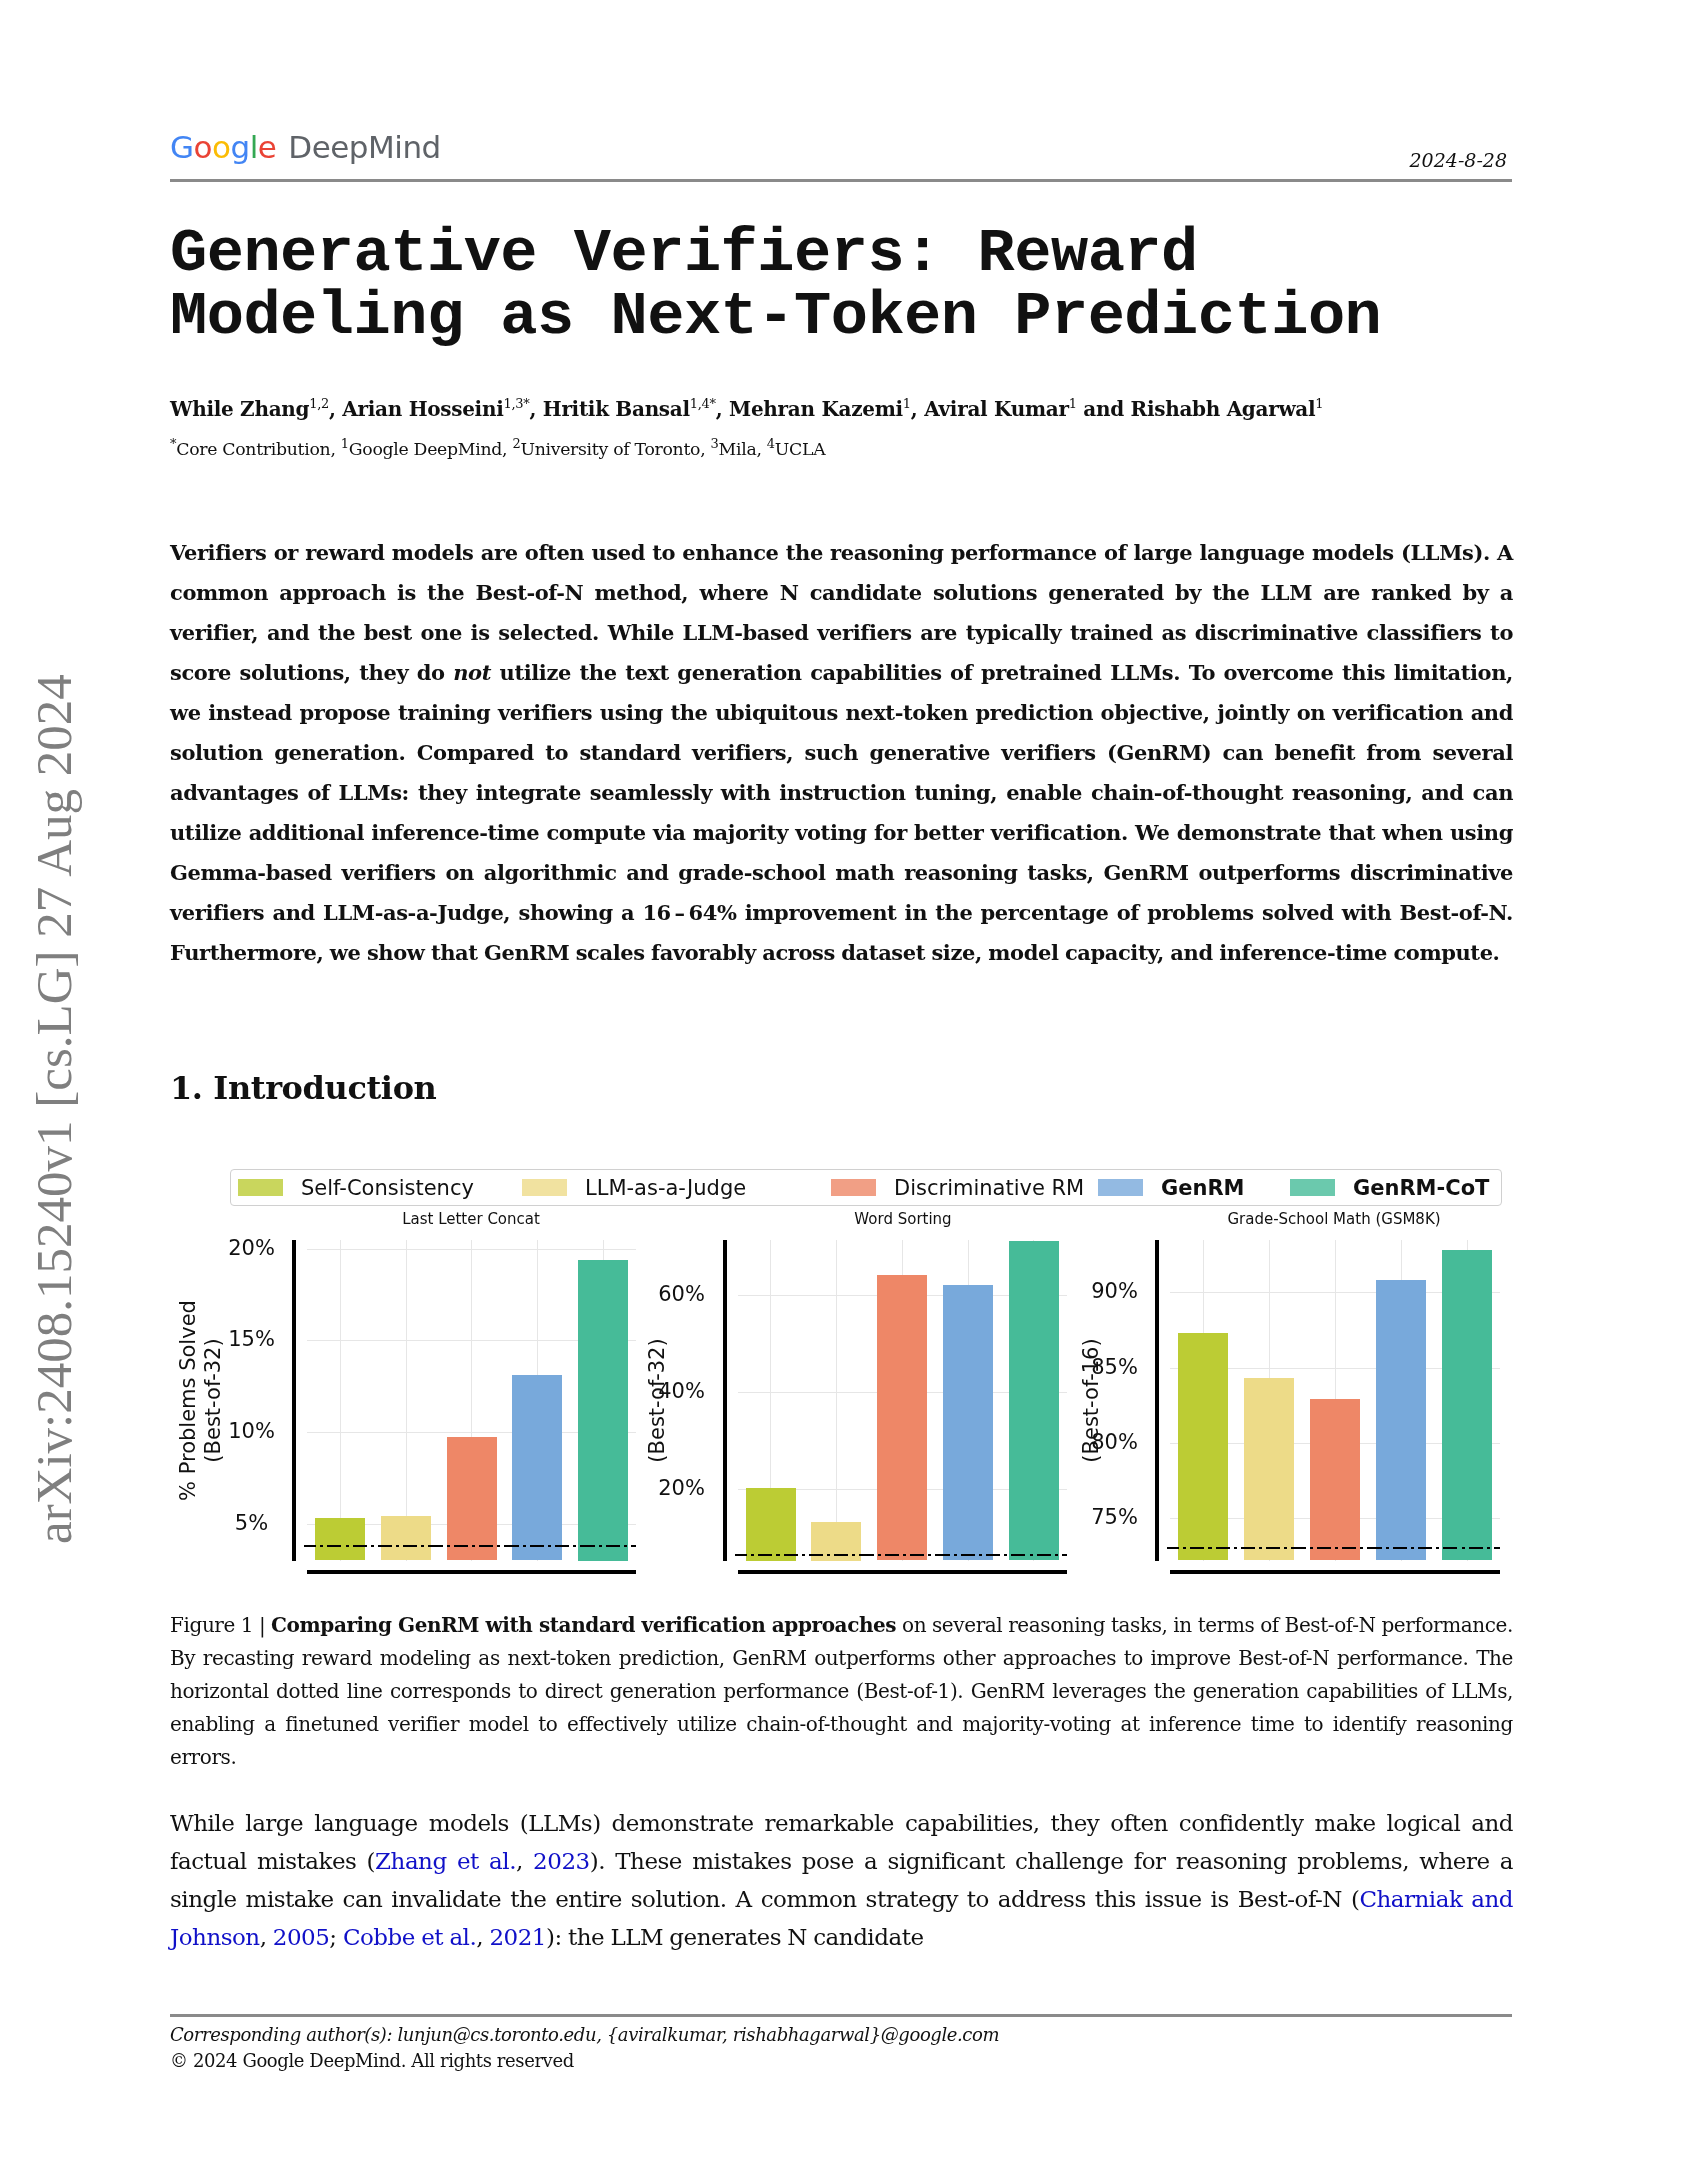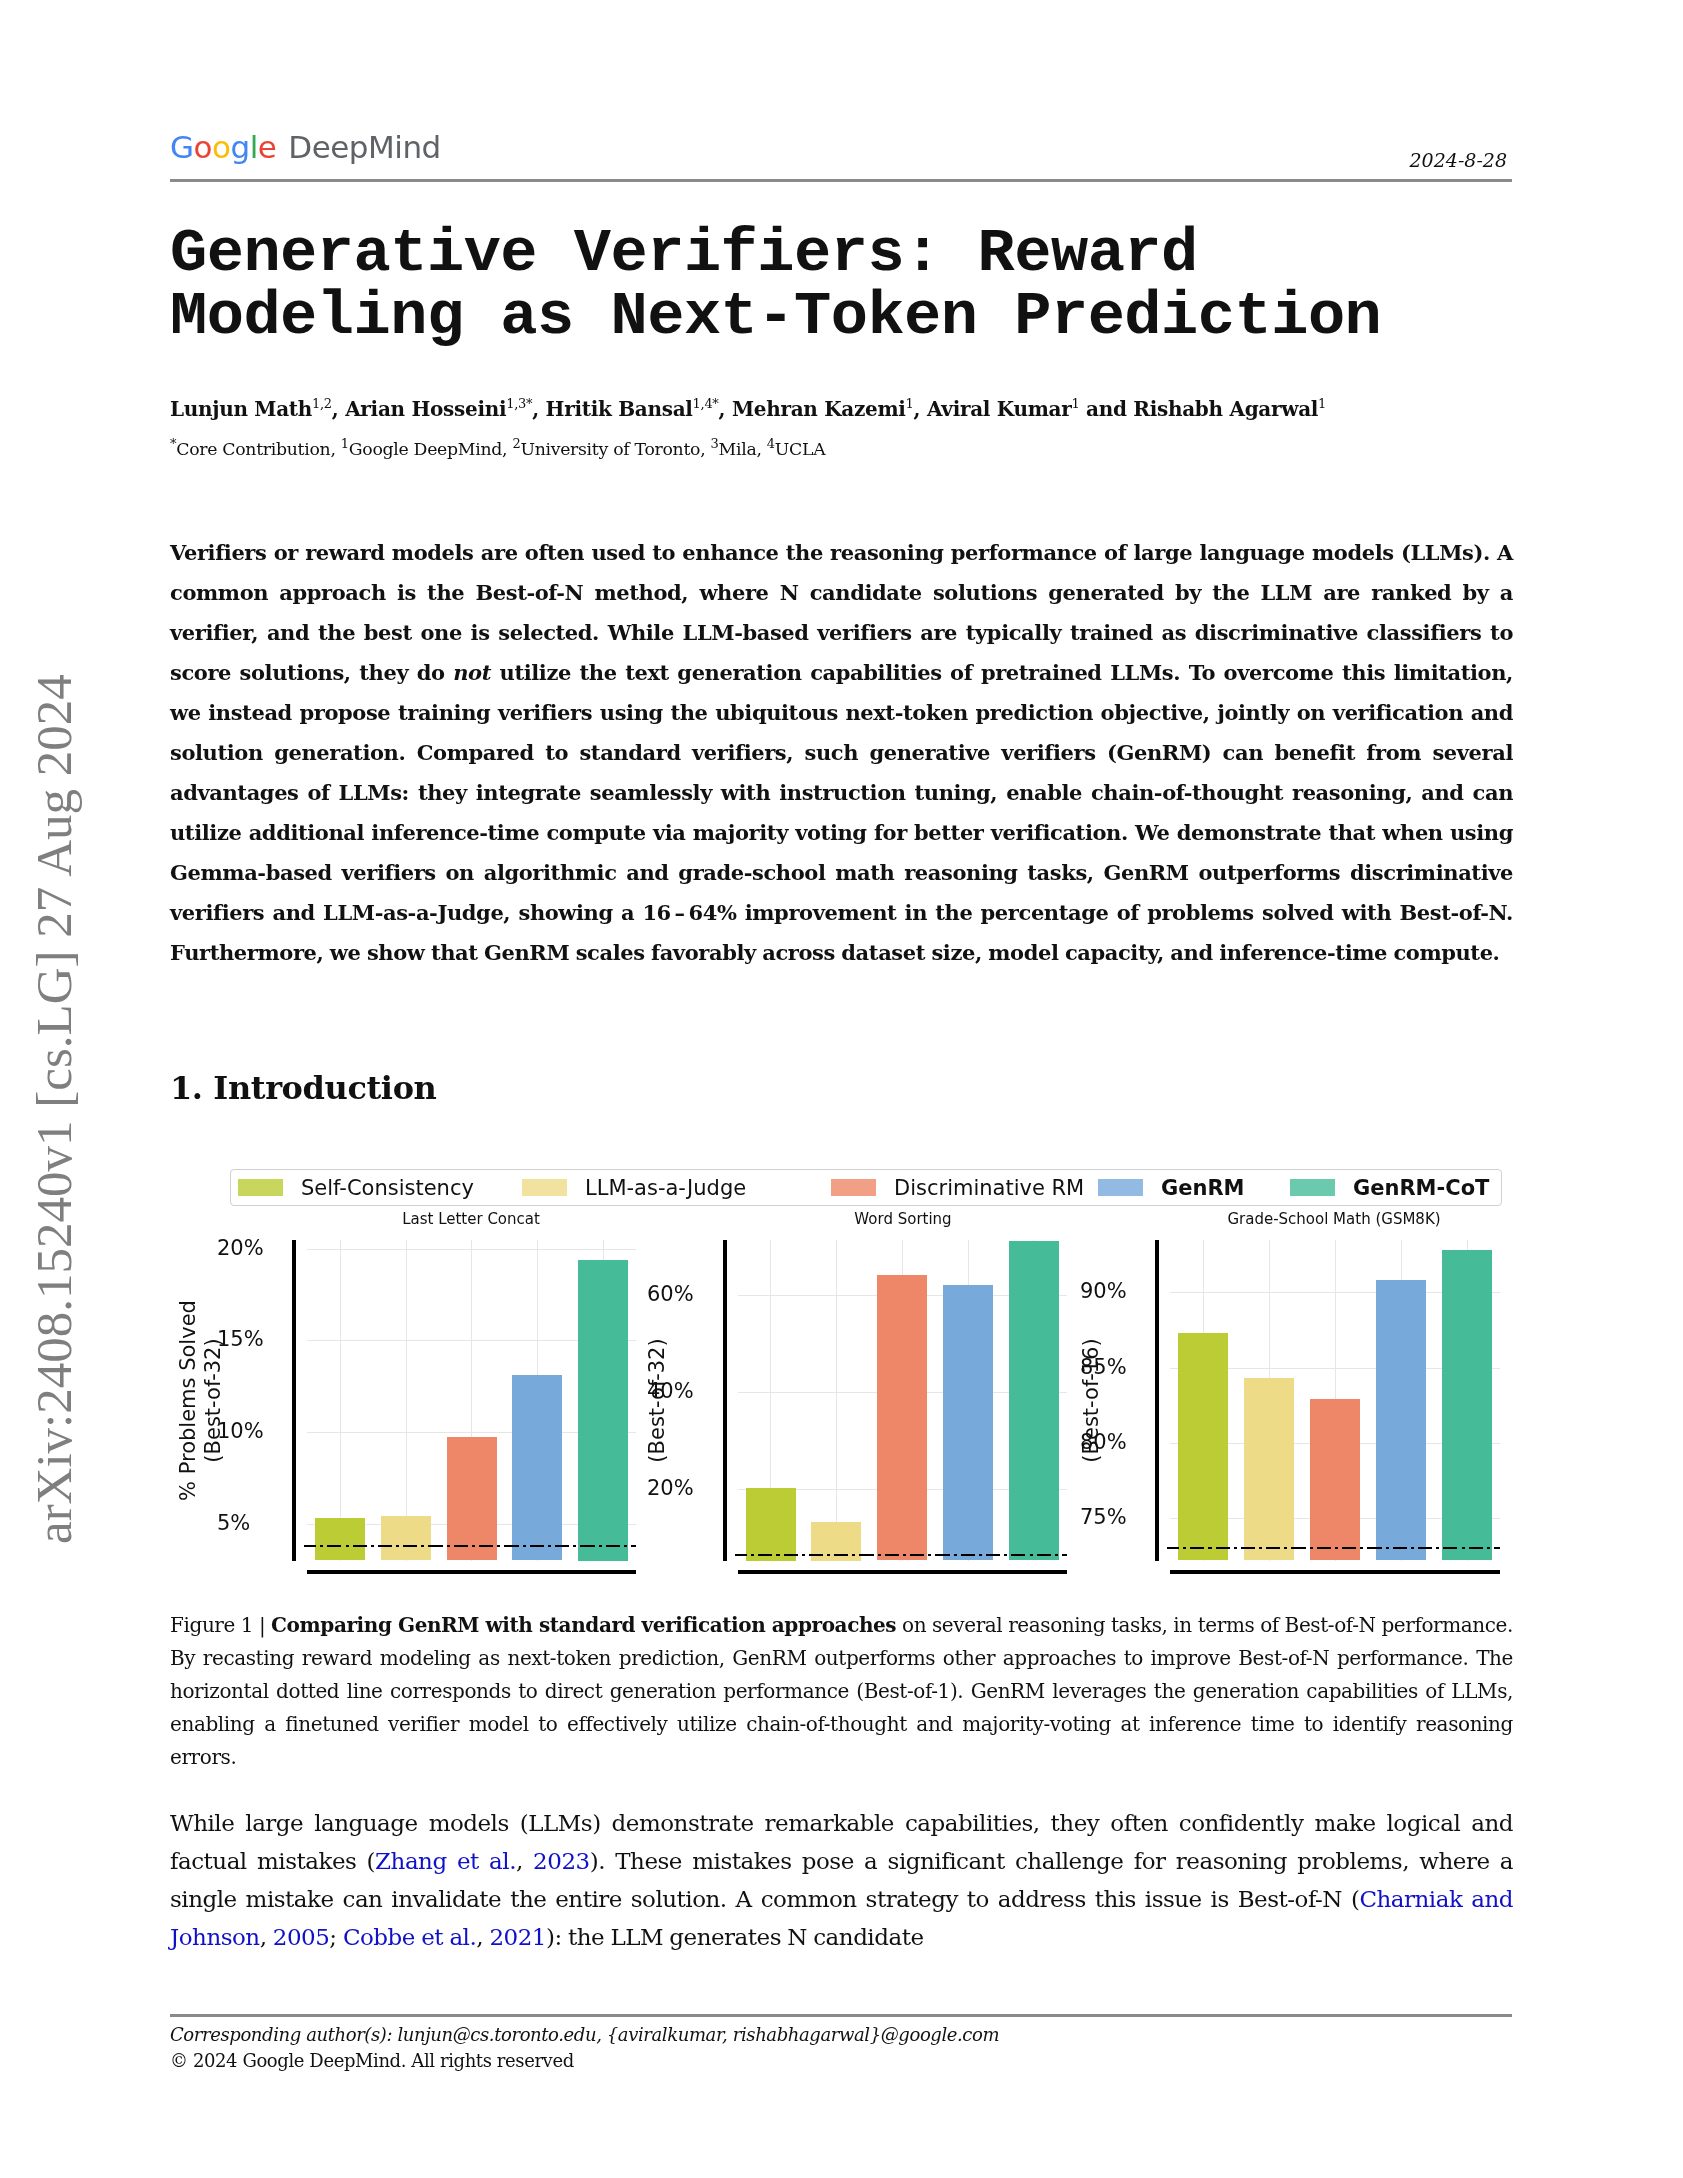--- a/index.html
+++ b/index.html
@@ -26,21 +26,21 @@
   .abstract i { font-weight: bold; }
   .h1 { left: 170px; top: 1069px; font-weight: bold; font-size: 32px; letter-spacing: -0.4px; }
 
   
   .legend { left: 230px; top: 1169px; width: 1272px; height: 37px; border: 1px solid #d0d0d0; border-radius: 4px; box-sizing: border-box; font-family: "DejaVu Sans", sans-serif; font-size: 21px; }
   .leg-item { position: absolute; top: 0; height: 35px; display: flex; align-items: center; }
   .leg-sw { width: 45px; height: 17px; margin-right: 18px; opacity: 0.8; }
   .leg-lbl.bold { font-weight: bold; }
 
   .panel-title { font-family: "DejaVu Sans", sans-serif; font-size: 15px; text-align: center; white-space: nowrap; }
-  .ytick { font-family: "DejaVu Sans", sans-serif; font-size: 21px; text-align: left; width: 69px; }
+  .ytick { font-family: "DejaVu Sans", sans-serif; font-size: 21px; text-align: center; width: 69px; }
   .ylabel { font-family: "DejaVu Sans", sans-serif; font-size: 21px; transform-origin: 0 0; transform: rotate(-90deg); text-align: center; white-space: nowrap; line-height: 25px; }
   .axis-v { width: 4px; background: #000; }
   .axis-h { height: 4px; background: #000; }
   .grid-h { height: 1px; background: #e6e6e6; }
   .grid-v { width: 1px; background: #e6e6e6; }
   .bar { }
   .base { height: 0; border-top: 2px dashed #000; border-image: repeating-linear-gradient(to right, #000 0 14px, transparent 14px 18px, #000 18px 21px, transparent 21px 25px) 2; }
 
   .caption { left: 170px; top: 1609px; width: 1343px; font-size: 20px; line-height: 33px; text-align: justify; letter-spacing: -0.4px; word-spacing: -0.5px; }
   .caption b { font-weight: bold; }
@@ -56,21 +56,21 @@
 
 <div class="abs logo">
   <span class="g1">G</span><span class="g2">o</span><span class="g3">o</span><span class="g4">g</span><span class="g5">l</span><span class="g6">e</span><span class="dm">DeepMind</span>
 </div>
 <div class="abs date">2024-8-28</div>
 <div class="abs rule" style="top:179px;"></div>
 
 <div class="abs arxiv">arXiv:2408.15240v1  [cs.LG]  27 Aug 2024</div>
 
 <div class="abs title">Generative Verifiers: Reward Modeling as Next-Token Prediction</div>
-<div class="abs authors" id="authors"><span>Lunjun Math</span><sup>1,2</sup>, <span>Arian Hosseini</span><sup>1,3*</sup>, <span>Hritik Bansal</span><sup>1,4*</sup>, <span>Mehran Kazemi</span><sup>1</sup>, <span>Aviral Kumar</span><sup>1</sup> and <span>Rishabh Agarwal</span><sup>1</sup></div>
+<div class="abs authors" id="authors"><span>While Zhang</span><sup>1,2</sup>, <span>Arian Hosseini</span><sup>1,3*</sup>, <span>Hritik Bansal</span><sup>1,4*</sup>, <span>Mehran Kazemi</span><sup>1</sup>, <span>Aviral Kumar</span><sup>1</sup> and <span>Rishabh Agarwal</span><sup>1</sup></div>
 <div class="abs affil" id="affils"><sup>*</sup><span>Core Contribution</span>, <sup>1</sup><span>Google DeepMind</span>, <sup>2</sup><span>University of Toronto</span>, <sup>3</sup><span>Mila</span>, <sup>4</sup><span>UCLA</span></div>
 
 <div class="abs abstract"><span>Verifiers or reward models are often used to enhance the reasoning performance of large language models (LLMs). A common approach is the Best-of-N method, where N candidate solutions generated by the LLM are ranked by a verifier, and the best one is selected. While LLM-based verifiers are typically trained as discriminative classifiers to score solutions, they do </span><i>not</i><span> utilize the text generation capabilities of pretrained LLMs. To overcome this limitation, we instead propose training verifiers using the ubiquitous next-token prediction objective, jointly on verification and solution generation. Compared to standard verifiers, such generative verifiers (GenRM) can benefit from several advantages of LLMs: they integrate seamlessly with instruction tuning, enable chain-of-thought reasoning, and can utilize additional inference-time compute via majority voting for better verification.  We demonstrate that when using Gemma-based verifiers on algorithmic and grade-school math reasoning tasks, GenRM outperforms discriminative verifiers and LLM-as-a-Judge, showing a 16 – 64% improvement in the percentage of problems solved with Best-of-N. Furthermore, we show that GenRM scales favorably across dataset size, model capacity, and inference-time compute.</span></div>
 
 <div class="abs h1">1.  Introduction</div>
 
 <div class="abs legend" id="legend">
     <div class="leg-item" style="left: 7px;">
       <div class="leg-sw" style="background: rgb(188, 204, 52);"></div>
       <span class="leg-lbl">Self-Consistency</span>

